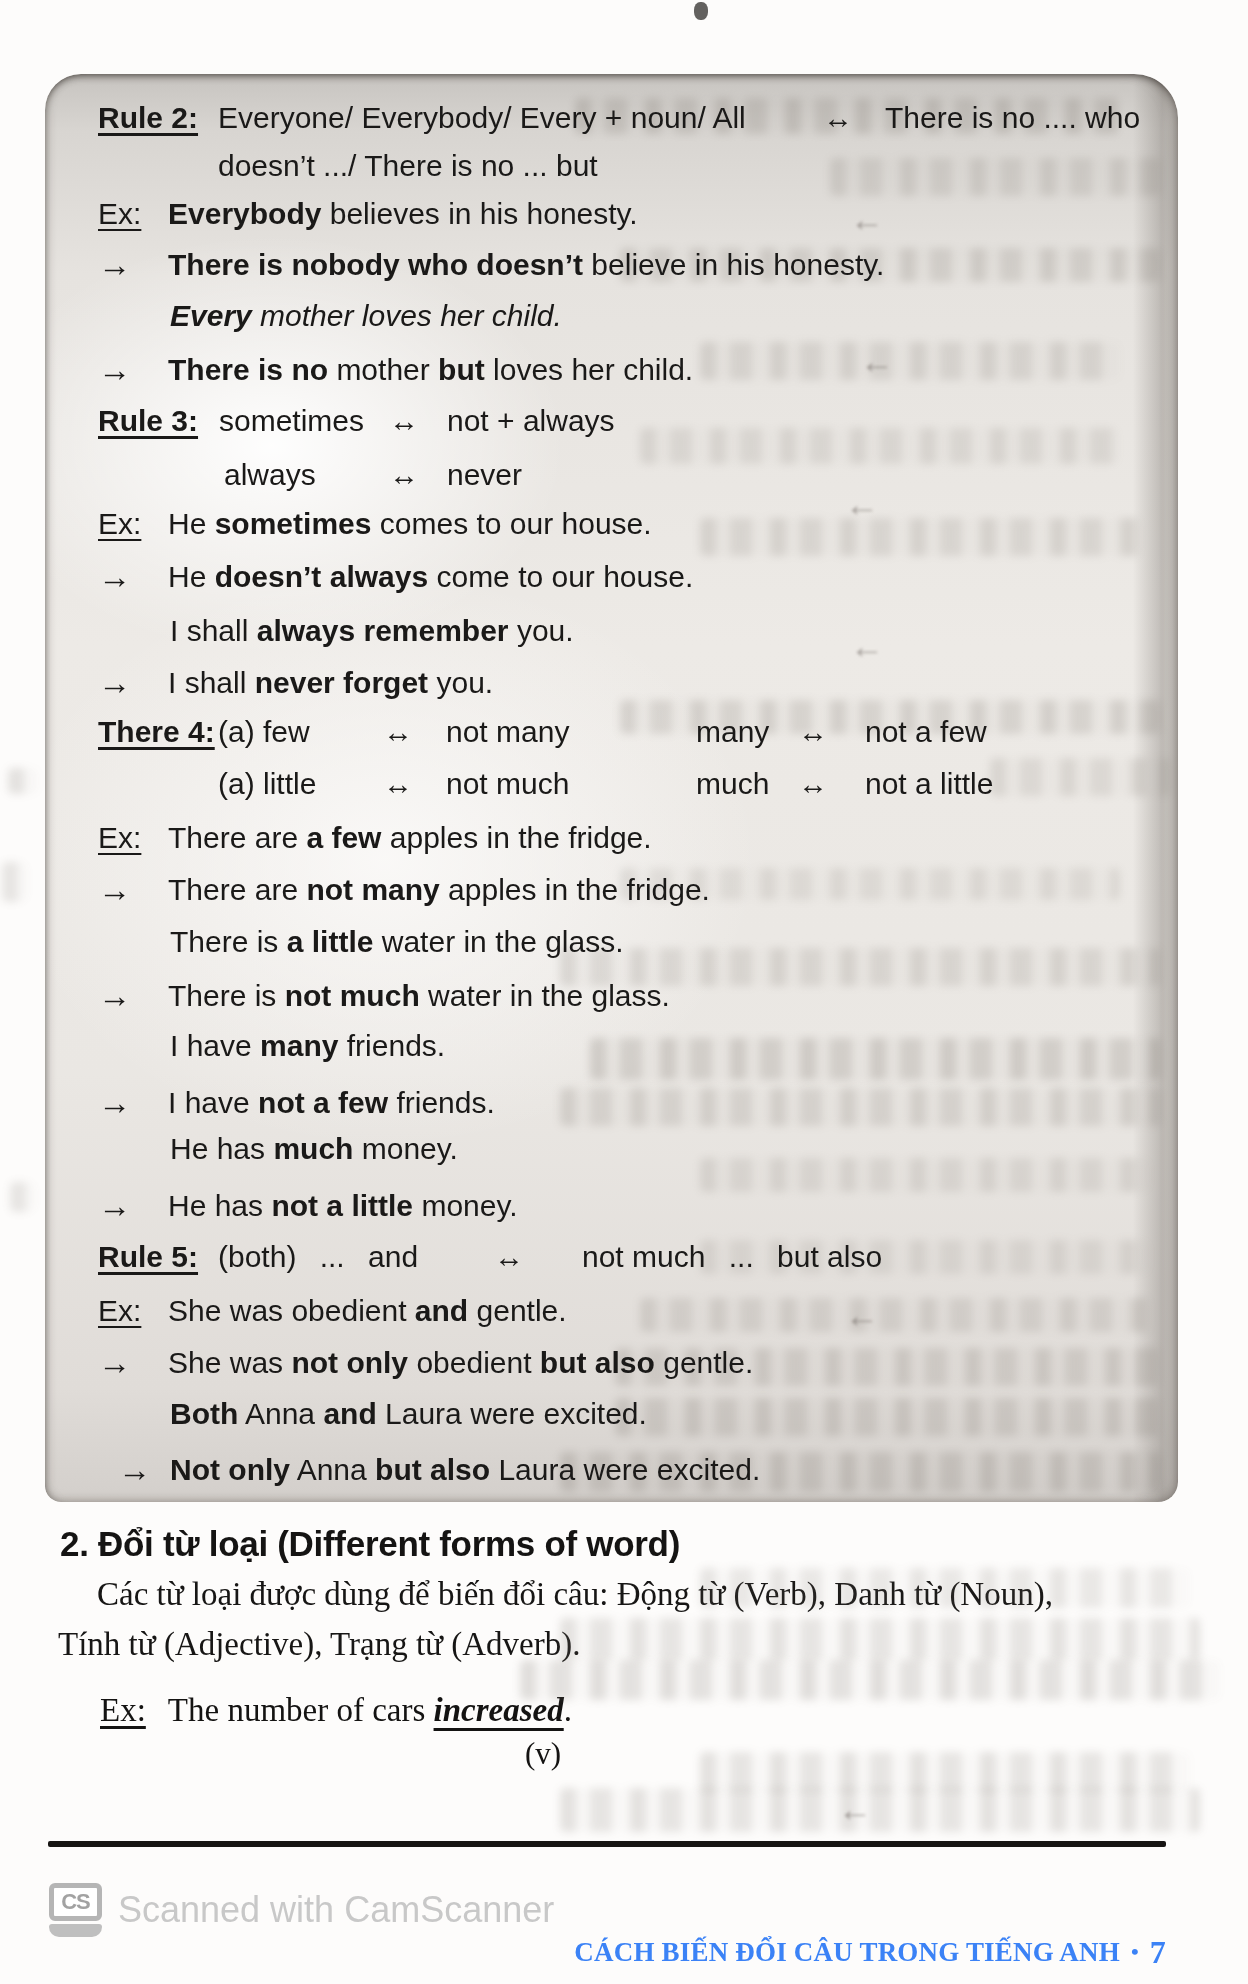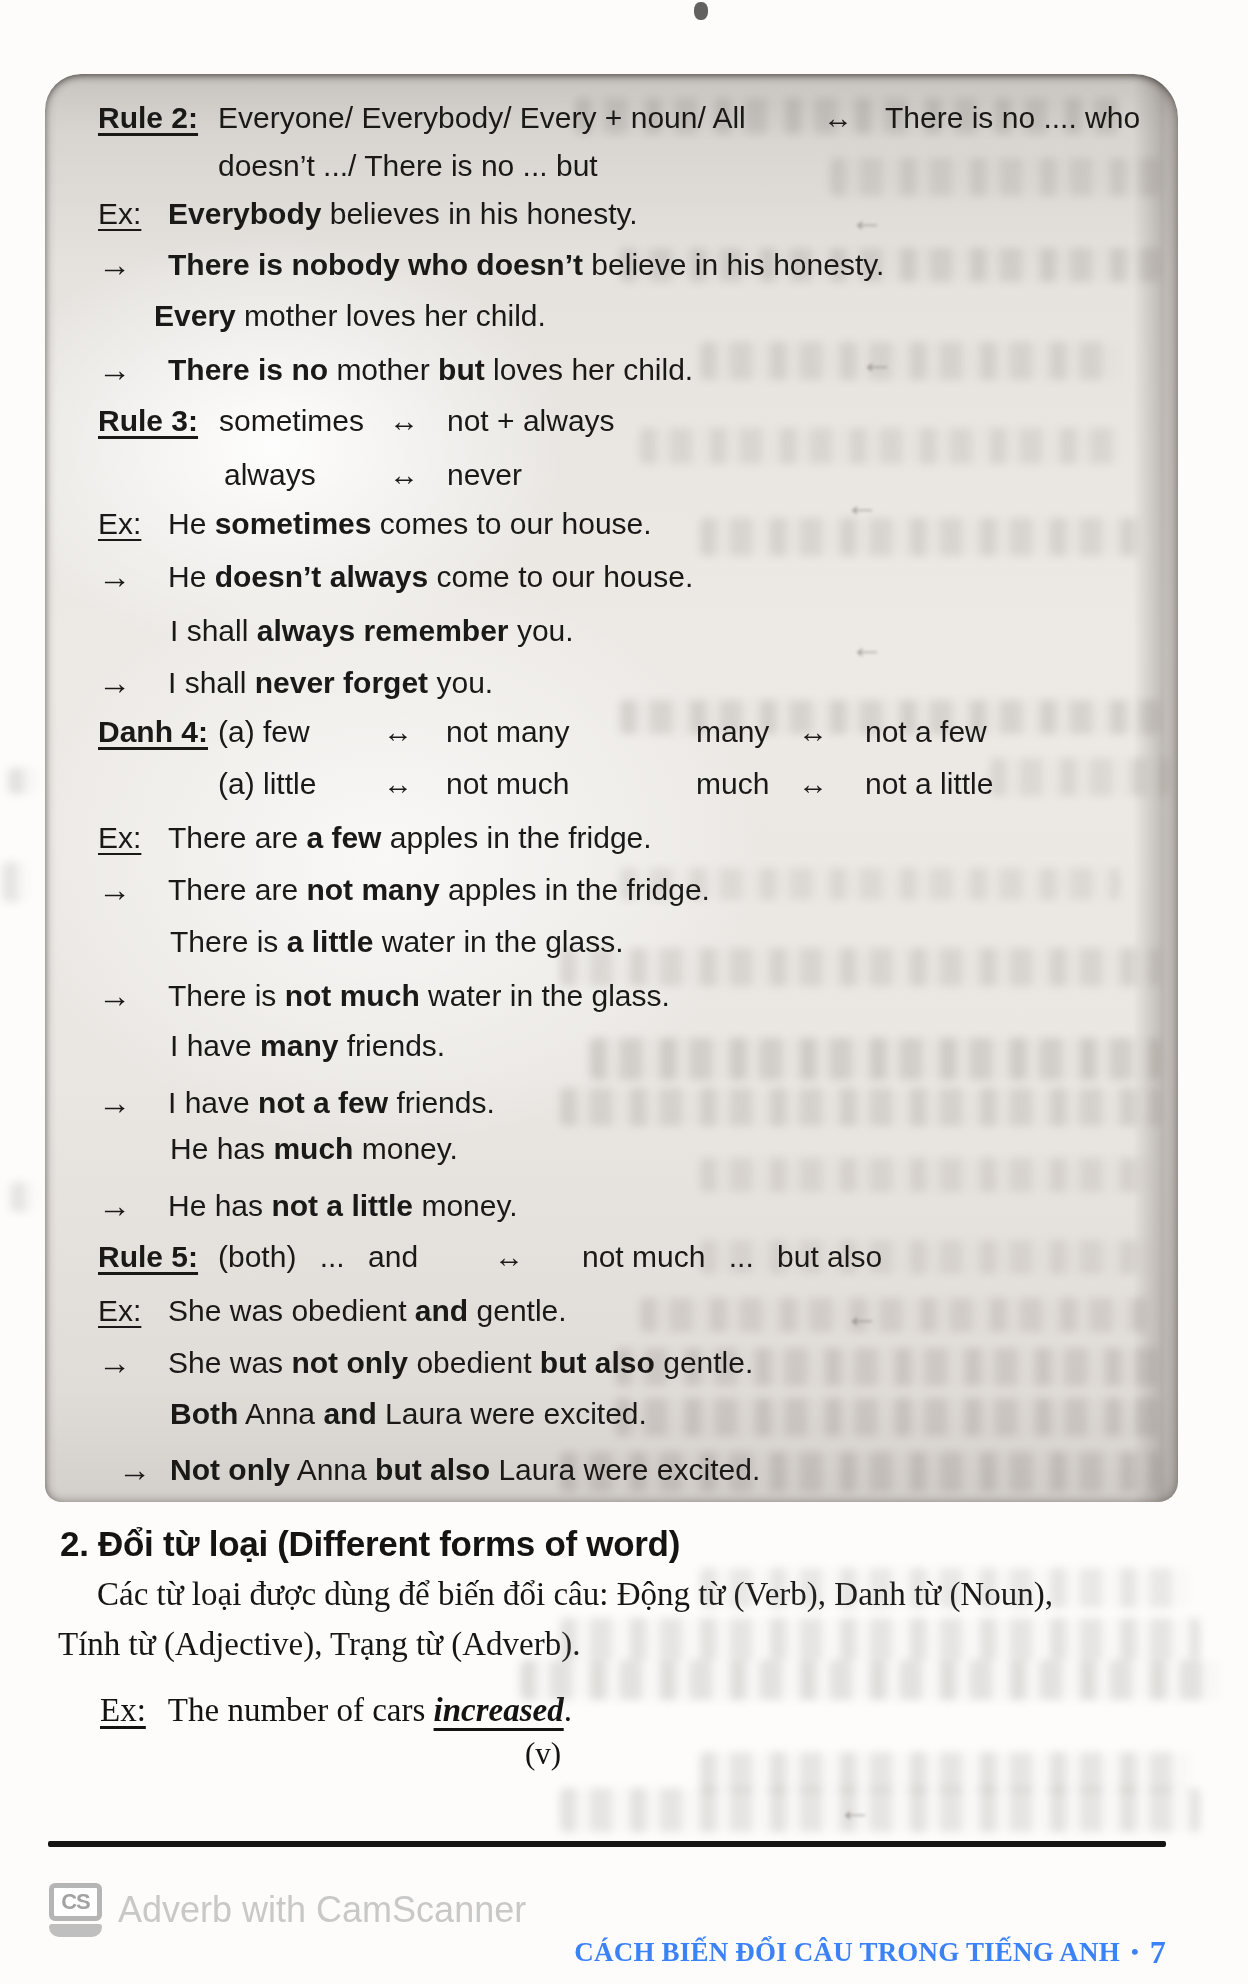--- a/index.html
+++ b/index.html
@@ -119,21 +119,21 @@
       </div>
       <div class="line" style="top: 194px;">
         <span class="label ex" style="left: 98px;">Ex:</span>
         <span class="content" style="left: 168px;"><span class="b">Everybody</span><span> believes in his honesty.</span></span>
       </div>
       <div class="line" style="top: 245px;">
         <span class="label arrow" style="left: 98px;">→</span>
         <span class="content" style="left: 168px;"><span class="b">There is nobody who doesn’t</span><span> believe in his honesty.</span></span>
       </div>
       <div class="line" style="top: 296px;">
-        <span class="content" style="left: 154px;"><span class="b">Every</span><span> mother loves her child.</span></span>
+        <span class="content" style="left: 170px; font-style: italic;"><span class="b">Every</span><span> mother loves her child.</span></span>
       </div>
       <div class="line" style="top: 350px;">
         <span class="label arrow" style="left: 98px;">→</span>
         <span class="content" style="left: 168px;"><span class="b">There is no</span><span> mother </span><span class="b">but</span><span> loves her child.</span></span>
       </div>
       <div class="line" style="top: 401px;">
         <span class="label rule" style="left: 98px;">Rule 3:</span>
         <span class="abs" style="left: 219px;">sometimes</span>
         <span class="abs" style="left: 389px;">↔</span>
         <span class="abs" style="left: 447px;">not + always</span>
@@ -152,21 +152,21 @@
         <span class="content" style="left: 168px;"><span>He </span><span class="b">doesn’t always</span><span> come to our house.</span></span>
       </div>
       <div class="line" style="top: 611px;">
         <span class="content" style="left: 170px;"><span>I shall </span><span class="b">always remember</span><span> you.</span></span>
       </div>
       <div class="line" style="top: 663px;">
         <span class="label arrow" style="left: 98px;">→</span>
         <span class="content" style="left: 168px;"><span>I shall </span><span class="b">never forget</span><span> you.</span></span>
       </div>
       <div class="line" style="top: 712px;">
-        <span class="label rule" style="left: 98px;">Danh 4:</span>
+        <span class="label rule" style="left: 98px;">There 4:</span>
         <span class="abs" style="left: 218px;">(a) few</span>
         <span class="abs" style="left: 383px;">↔</span>
         <span class="abs" style="left: 446px;">not many</span>
         <span class="abs" style="left: 696px;">many</span>
         <span class="abs" style="left: 798px;">↔</span>
         <span class="abs" style="left: 865px;">not a few</span>
       </div>
       <div class="line" style="top: 764px;">
         <span class="abs" style="left: 218px;">(a) little</span>
         <span class="abs" style="left: 383px;">↔</span>
@@ -239,14 +239,14 @@
   <div class="footer-text">
     <span>CÁCH BIẾN ĐỔI CÂU TRONG TIẾNG ANH</span>
     <span class="bullet">•</span>
     <span class="pnum">7</span>
   </div>
 
   <div class="cs-badge">
     <div class="cs-top">CS</div>
     <div class="cs-bar"></div>
   </div>
-  <div class="cs-text">Adverb with CamScanner</div>
+  <div class="cs-text">Scanned with CamScanner</div>
 </div>
 
 </body></html>

